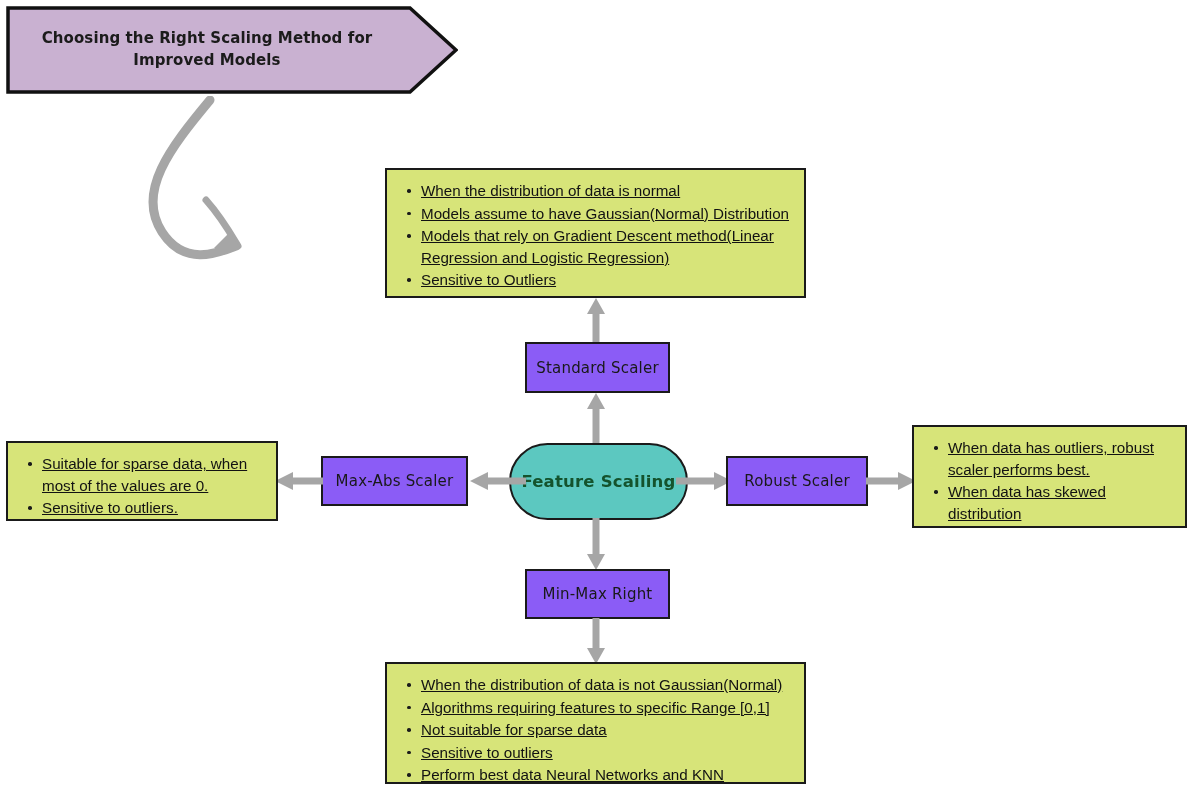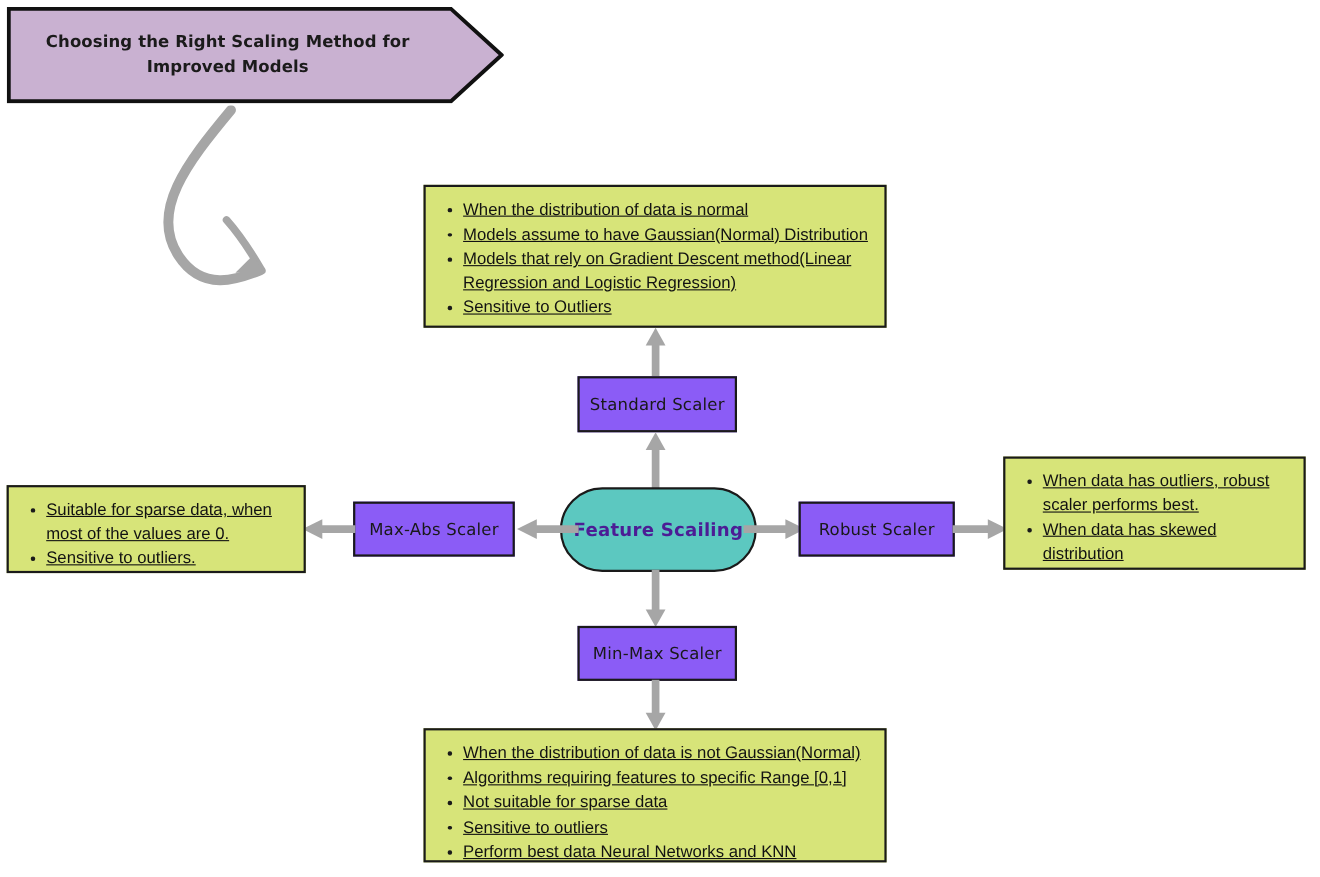--- a/index.html
+++ b/index.html
@@ -69,21 +69,21 @@
     letter-spacing: 0.2px;
   }
   .node-ellipse {
     background: #5cc8c0;
     border-radius: 999px;
     display: flex;
     align-items: center;
     justify-content: center;
     font-weight: bold;
     font-size: 16.5px;
-    color: #4c1d95;
+    color: #14532d;
     letter-spacing: 0.2px;
   }
   .node-notes {
     background: #d7e479;
     padding: 10px 8px 10px 10px;
     box-sizing: border-box;
   }
   .node-notes ul {
     margin: 0;
     padding: 0 0 0 24px;
@@ -195,35 +195,35 @@
 
   <div class="node node-scaler" style="left:726px; top:456px; width:142px; height:50px;">Robust Scaler</div>
 
   <div class="conn" style="left:866px; top:471px; width:50px; height:20px;">
     <svg width="50" height="20" viewBox="0 0 50 20">
       <line x1="0" y1="10" x2="34" y2="10" stroke="#a6a6a6" stroke-width="7"></line>
       <path d="M 50 10 L 32 1 L 32 19 Z" fill="#a6a6a6"></path>
     </svg>
   </div>
 
-  <div class="node node-notes" style="left:912px; top:415px; width:275px; height:103px;">
+  <div class="node node-notes" style="left:912px; top:425px; width:275px; height:103px;">
     <ul>
       <li>When data has outliers, robust scaler performs best.</li>
       <li>When data has skewed distribution</li>
     </ul>
   </div>
 
   <div class="conn" style="left:586px; top:518px; width:20px; height:52px;">
     <svg width="20" height="52" viewBox="0 0 20 52">
       <line x1="10" y1="0" x2="10" y2="38" stroke="#a6a6a6" stroke-width="7"></line>
       <path d="M 10 52 L 19 36 L 1 36 Z" fill="#a6a6a6"></path>
     </svg>
   </div>
 
-  <div class="node node-scaler" style="left:525px; top:569px; width:145px; height:50px;">Min-Max Scaler</div>
+  <div class="node node-scaler" style="left:525px; top:569px; width:145px; height:50px;">Min-Max Right</div>
 
   <div class="conn" style="left:586px; top:618px; width:20px; height:46px;">
     <svg width="20" height="46" viewBox="0 0 20 46">
       <line x1="10" y1="0" x2="10" y2="32" stroke="#a6a6a6" stroke-width="7"></line>
       <path d="M 10 46 L 19 30 L 1 30 Z" fill="#a6a6a6"></path>
     </svg>
   </div>
 
   <div class="node node-notes" style="left:385px; top:662px; width:421px; height:122px;">
     <ul>

